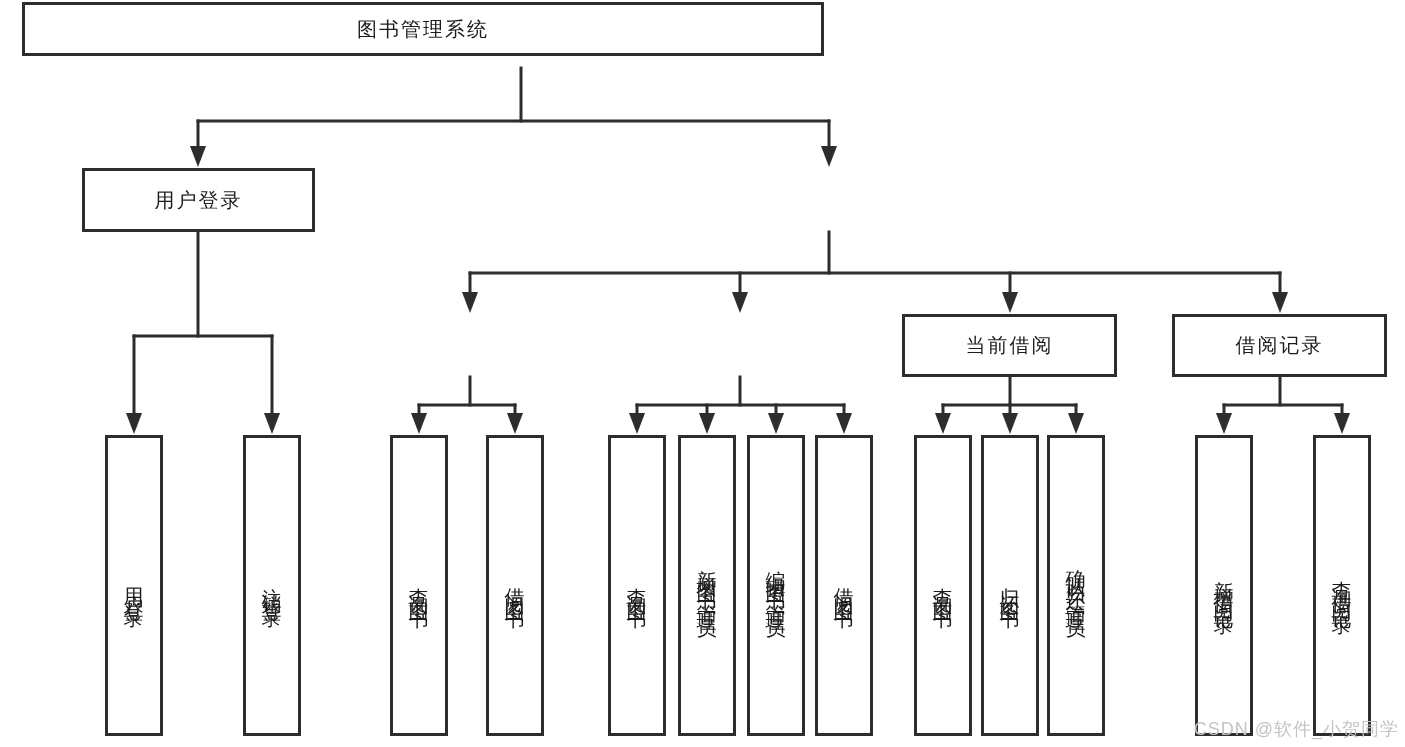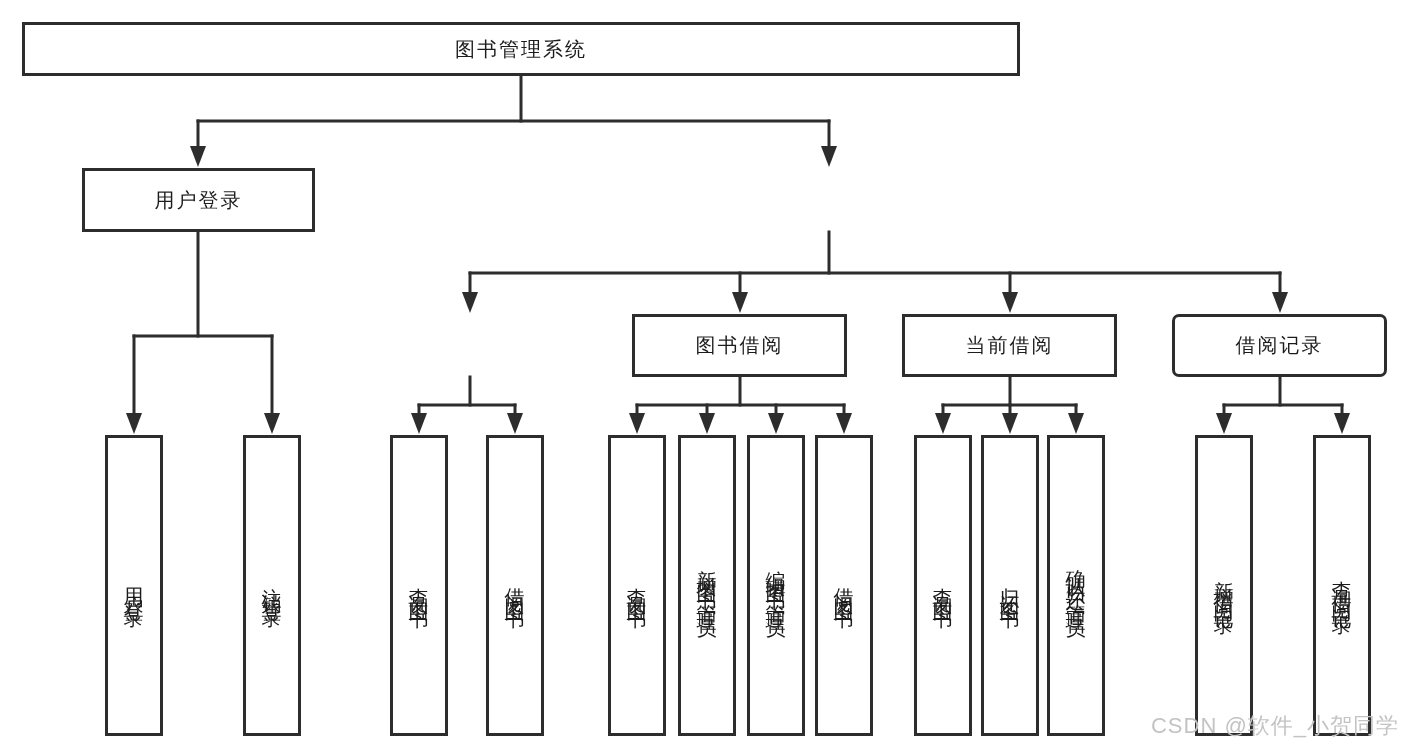--- a/index.html
+++ b/index.html
@@ -35,21 +35,21 @@
     writing-mode: vertical-rl;
     text-orientation: mixed;
     font-size: 20px;
     letter-spacing: 7px;
     line-height: 1;
   }
   .watermark {
     position: absolute;
     right: 6px;
     bottom: 6px;
-    font-size: 22px;
+    font-size: 18px;
     color: #c3c3c3;
     letter-spacing: 1px;
     white-space: nowrap;
   }
 </style>
 </head>
 <body>
 
 <div class="stage">
 
@@ -115,27 +115,26 @@
     <g>
       <path d="M1280 377 V405"></path>
       <path d="M1224 405 H1342"></path>
       <path d="M1224 405 V416"></path>
       <path d="M1342 405 V416"></path>
       <polygon fill="#2d2d2d" stroke="none" points="1216,413 1232,413 1224,434"></polygon>
       <polygon fill="#2d2d2d" stroke="none" points="1334,413 1350,413 1342,434"></polygon>
     </g>
   </svg>
 
-  <div class="box h" style="left:22px; top:22px; width:998px; height:54px;">图书管理系统</div>
+  <div class="box h" style="left:22px; top:2px; width:802px; height:54px;">图书管理系统</div>
 
   <div class="box h" style="left:82px; top:168px; width:233px; height:64px;">用户登录</div>
 
-  <div class="box h" style="left:632px; top:314px; width:215px; height:63px;">图书借阅</div>
   <div class="box h" style="left:902px; top:314px; width:215px; height:63px;text-align:right;">当前借阅</div>
-  <div class="box h" style="left:1172px; top:314px; width:215px; height:63px;border-radius:7px;">借阅记录</div>
+  <div class="box h" style="left:1172px; top:314px; width:215px; height:63px;">借阅记录</div>
 
   <div class="box v" style="left:105px; top:435px; width:58px; height:301px;">用户登录</div>
   <div class="box v" style="left:243px; top:435px; width:58px; height:301px;">注销登录</div>
 
   <div class="box v" style="left:390px; top:435px; width:58px; height:301px;">查询图书</div>
   <div class="box v" style="left:486px; top:435px; width:58px; height:301px;">借阅图书</div>
 
   <div class="box v" style="left:608px; top:435px; width:58px; height:301px;">查询图书</div>
   <div class="box v" style="left:678px; top:435px; width:58px; height:301px;">新增图书（管理员）</div>
   <div class="box v" style="left:747px; top:435px; width:58px; height:301px;">编辑图书（管理员）</div>

